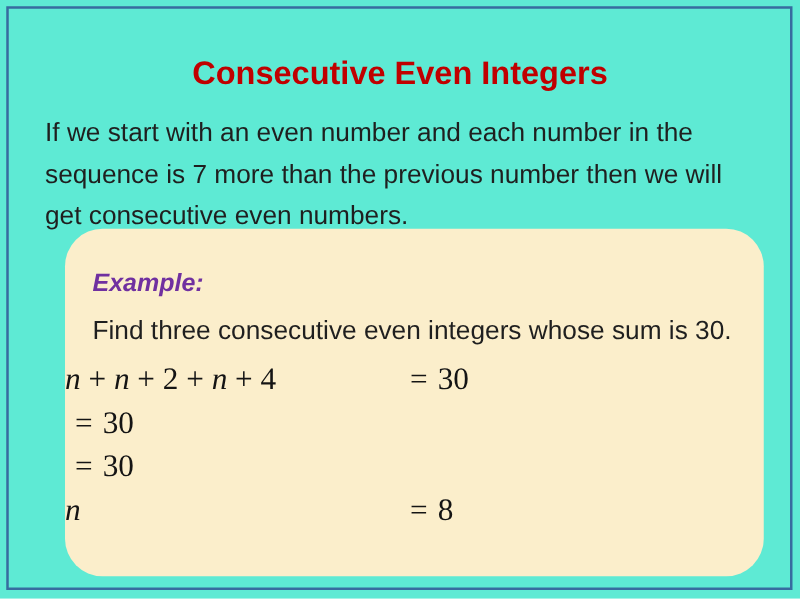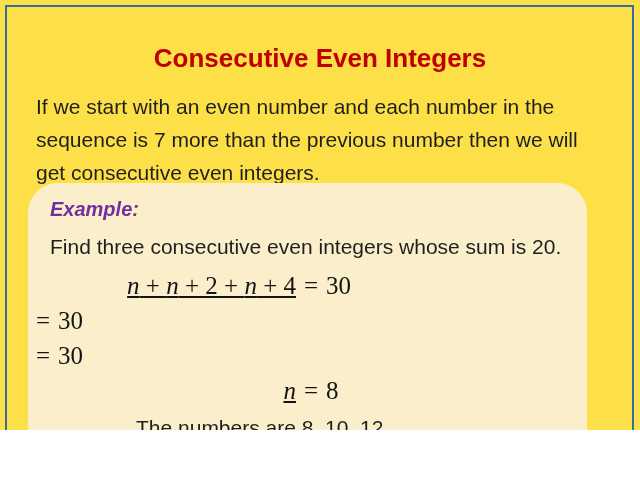--- a/index.html
+++ b/index.html
@@ -4,22 +4,22 @@
 <style>
   html, body {
     margin: 0;
     padding: 0;
     background: #ffffff;
     font-family: "Liberation Sans", sans-serif;
   }
   .page {
     position: relative;
     width: 640px;
-    height: 430px;
-    background: #fde047;
+    height: 479px;
+    background: #5eead4;
     overflow: hidden;
   }
   .frame {
     position: absolute;
     left: 5px;
     top: 5px;
     width: 629px;
     height: 467px;
     border: 2px solid #376C9F;
     box-sizing: border-box;
@@ -39,28 +39,28 @@
     position: absolute;
     top: 90px;
     left: 36px;
     width: 575px;
     font-size: 21px;
     line-height: 33px;
     color: #1F1F1F;
   }
   .example-box {
     position: absolute;
-    left: 28px;
+    left: 52px;
     top: 183px;
     width: 559px;
     height: 278px;
     background: #FBEECB;
     border-radius: 30px;
     box-sizing: border-box;
-    padding-top: 13px;
+    padding-top: 31px;
   }
   .example-label {
     margin-left: 22px;
     color: #7030A0;
     font-weight: bold;
     font-style: italic;
     font-size: 20px;
     line-height: 26px;
   }
   .problem {
@@ -76,23 +76,22 @@
     font-size: 25px;
     color: #141414;
   }
   .eq-row {
     display: flex;
     align-items: baseline;
     line-height: 35px;
   }
   .eq-lhs {
     flex: 0 0 268px;
-    text-align: right;
+    text-align: left;
     white-space: pre;
-    text-decoration: underline;
   }
   .eq-eq {
     margin: 0 8px;
   }
   .eq-rhs {
     text-align: right;
     white-space: pre;
     font-family: Liberation Serif, serif;
   }
   .result {
@@ -107,41 +106,40 @@
 <body>
 
 <div class="page">
   <div class="frame"></div>
 
   <h1 class="title">Consecutive Even Integers</h1>
 
   <div class="intro">
       <div>If we start with an even number and each number in the</div>
       <div>sequence is 7 more than the previous number then we will</div>
-      <div>get consecutive even integers.</div>
+      <div>get consecutive even numbers.</div>
     </div>
 
   <div class="example-box">
     <div class="example-label">Example:</div>
-    <div class="problem">Find three consecutive even integers whose sum is 20.</div>
+    <div class="problem">Find three consecutive even integers whose sum is 30.</div>
     <div class="equations">
         <div class="eq-row">
           <span class="eq-lhs"><i>n</i> + <i>n</i> + 2 + <i>n</i> + 4</span>
           <span class="eq-eq">=</span>
           <span class="eq-rhs">30</span>
         </div>
         <div class="eq-row">
           <span class="eq-eq">=</span>
           <span class="eq-rhs">30</span>
         </div>
         <div class="eq-row">
           <span class="eq-eq">=</span>
           <span class="eq-rhs">30</span>
         </div>
         <div class="eq-row">
           <span class="eq-lhs"><i>n</i></span>
           <span class="eq-eq">=</span>
           <span class="eq-rhs">8</span>
         </div>
       </div>
-    <div class="result">The numbers are 8, 10, 12.</div>
   </div>
 </div>
 
 </body></html>

